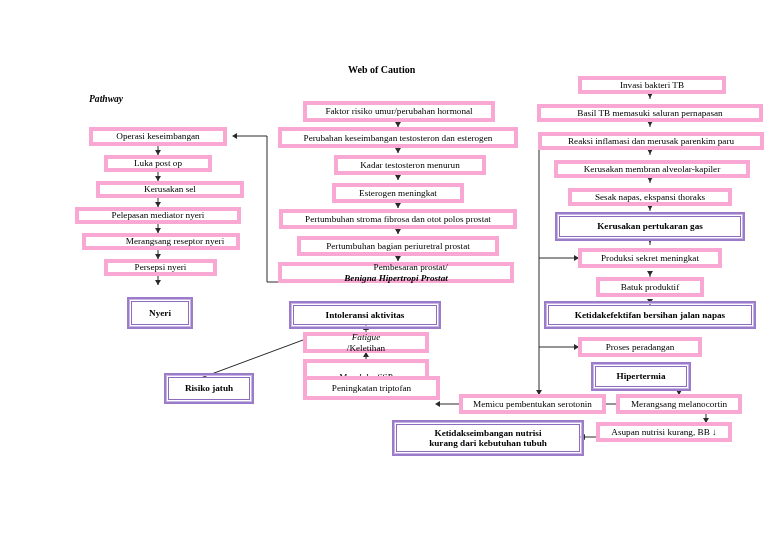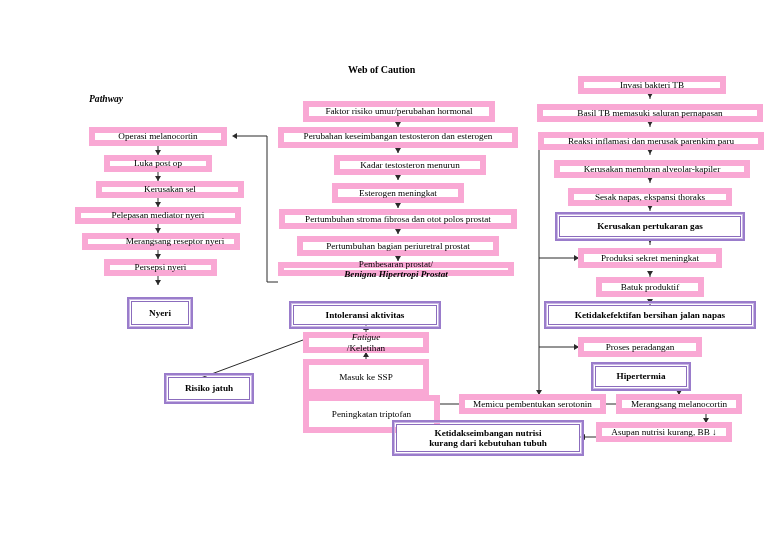--- a/index.html
+++ b/index.html
@@ -16,21 +16,21 @@
     width: 768px;
     height: 543px;
     background: #ffffff;
     overflow: hidden;
   }
   
   .node {
     position: absolute;
     box-sizing: border-box;
     background: #ffffff;
-    border: 6px solid #f9a8d4;
+    border: 4px solid #f9a8d4;
     display: flex;
     align-items: center;
     justify-content: center;
     text-align: center;
     line-height: 1.12;
     font-size: 9.2px;
     padding: 1px 4px;
     z-index: 4;
   }
   .node span { display: block; }
@@ -199,21 +199,21 @@
   <div class="arrow-right" style="left:574px; top:254.5px;"></div>
   <div class="arrow-right" style="left:574px; top:343.5px;"></div>
   <div class="arrow-down" style="left:535.5px; top:390px;"></div>
 
   <div class="arrow-down" style="left:675.5px; top:390px;"></div>
   <div class="arrow-down" style="left:702.5px; top:418px;"></div>
   <div class="arrow-left" style="left:435px; top:400.5px;"></div>
   <div class="arrow-left" style="left:580px; top:433.5px;"></div>
 
   <div class="node" style="left:89px; top:127px; width:138px; height:19px;">
-    <span>Operasi melanocortin</span>
+    <span>Operasi keseimbangan</span>
   </div>
   <div class="node" style="left:104px; top:155px; width:108px; height:17px;">
     <span>Luka post op</span>
   </div>
   <div class="node" style="left:96px; top:181px; width:148px; height:17px;">
     <span>Kerusakan sel</span>
   </div>
   <div class="node" style="left:75px; top:207px; width:166px; height:17px;">
     <span>Pelepasan mediator nyeri</span>
   </div>
@@ -238,40 +238,40 @@
   </div>
   <div class="node" style="left:332px; top:183px; width:132px; height:20px;">
     <span>Esterogen meningkat</span>
   </div>
   <div class="node" style="left:279px; top:209px; width:238px; height:20px;">
     <span>Pertumbuhan stroma fibrosa dan otot polos prostat</span>
   </div>
   <div class="node" style="left:297px; top:236px; width:202px; height:20px;">
     <span>Pertumbuhan bagian periuretral prostat</span>
   </div>
-  <div class="node" style="left:278px; top:262px; width:236px; height:14px;">
+  <div class="node" style="left:278px; top:262px; width:236px; height:21px;text-align:right;">
     <span>
         <span>Pembesaran prostat/</span>
         <span class="bi">Benigna Hipertropi Prostat</span>
       </span>
   </div>
 
   <div class="node dx" style="left:293px; top:305px; width:144px; height:20px;">
     <span>Intoleransi aktivitas</span>
   </div>
   <div class="node" style="left:303px; top:332px; width:126px; height:21px;">
     <span>
         <span class="ital">Fatigue</span>
         <span>/Keletihan</span>
       </span>
   </div>
   <div class="node" style="left:303px; top:359px; width:126px; height:36px;">
     <span>Masuk ke SSP</span>
   </div>
-  <div class="node" style="left:303px; top:376px; width:137px; height:38px;margin-top:19px;">
+  <div class="node" style="left:303px; top:376px; width:137px; height:24px;">
     <span>Peningkatan triptofan</span>
   </div>
   <div class="node dx" style="left:168px; top:377px; width:82px; height:23px;">
     <span>Risiko jatuh</span>
   </div>
   <div class="node dx" style="left:396px; top:424px; width:184px; height:28px; flex-direction:column;">
     <span>Ketidakseimbangan nutrisi</span>
     <span>kurang dari kebutuhan tubuh</span>
   </div>
 

